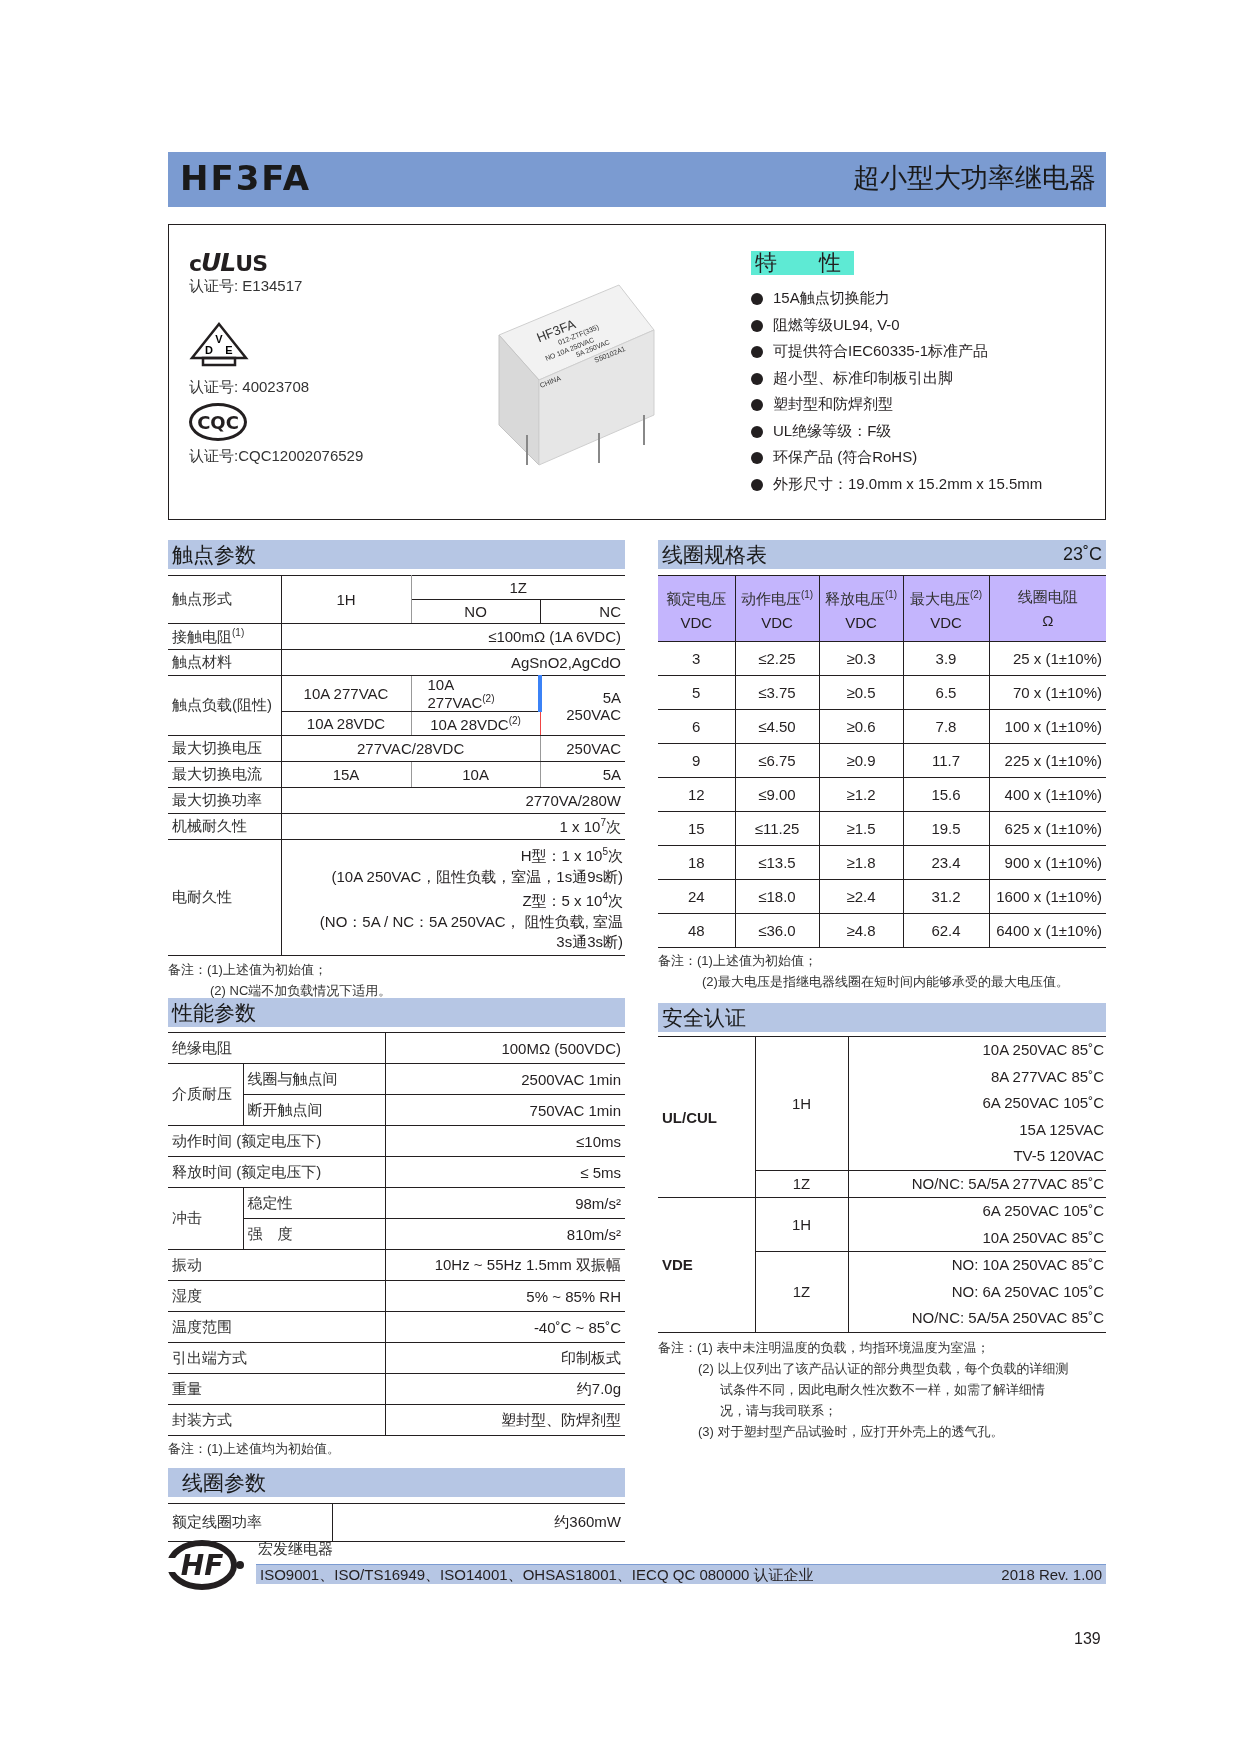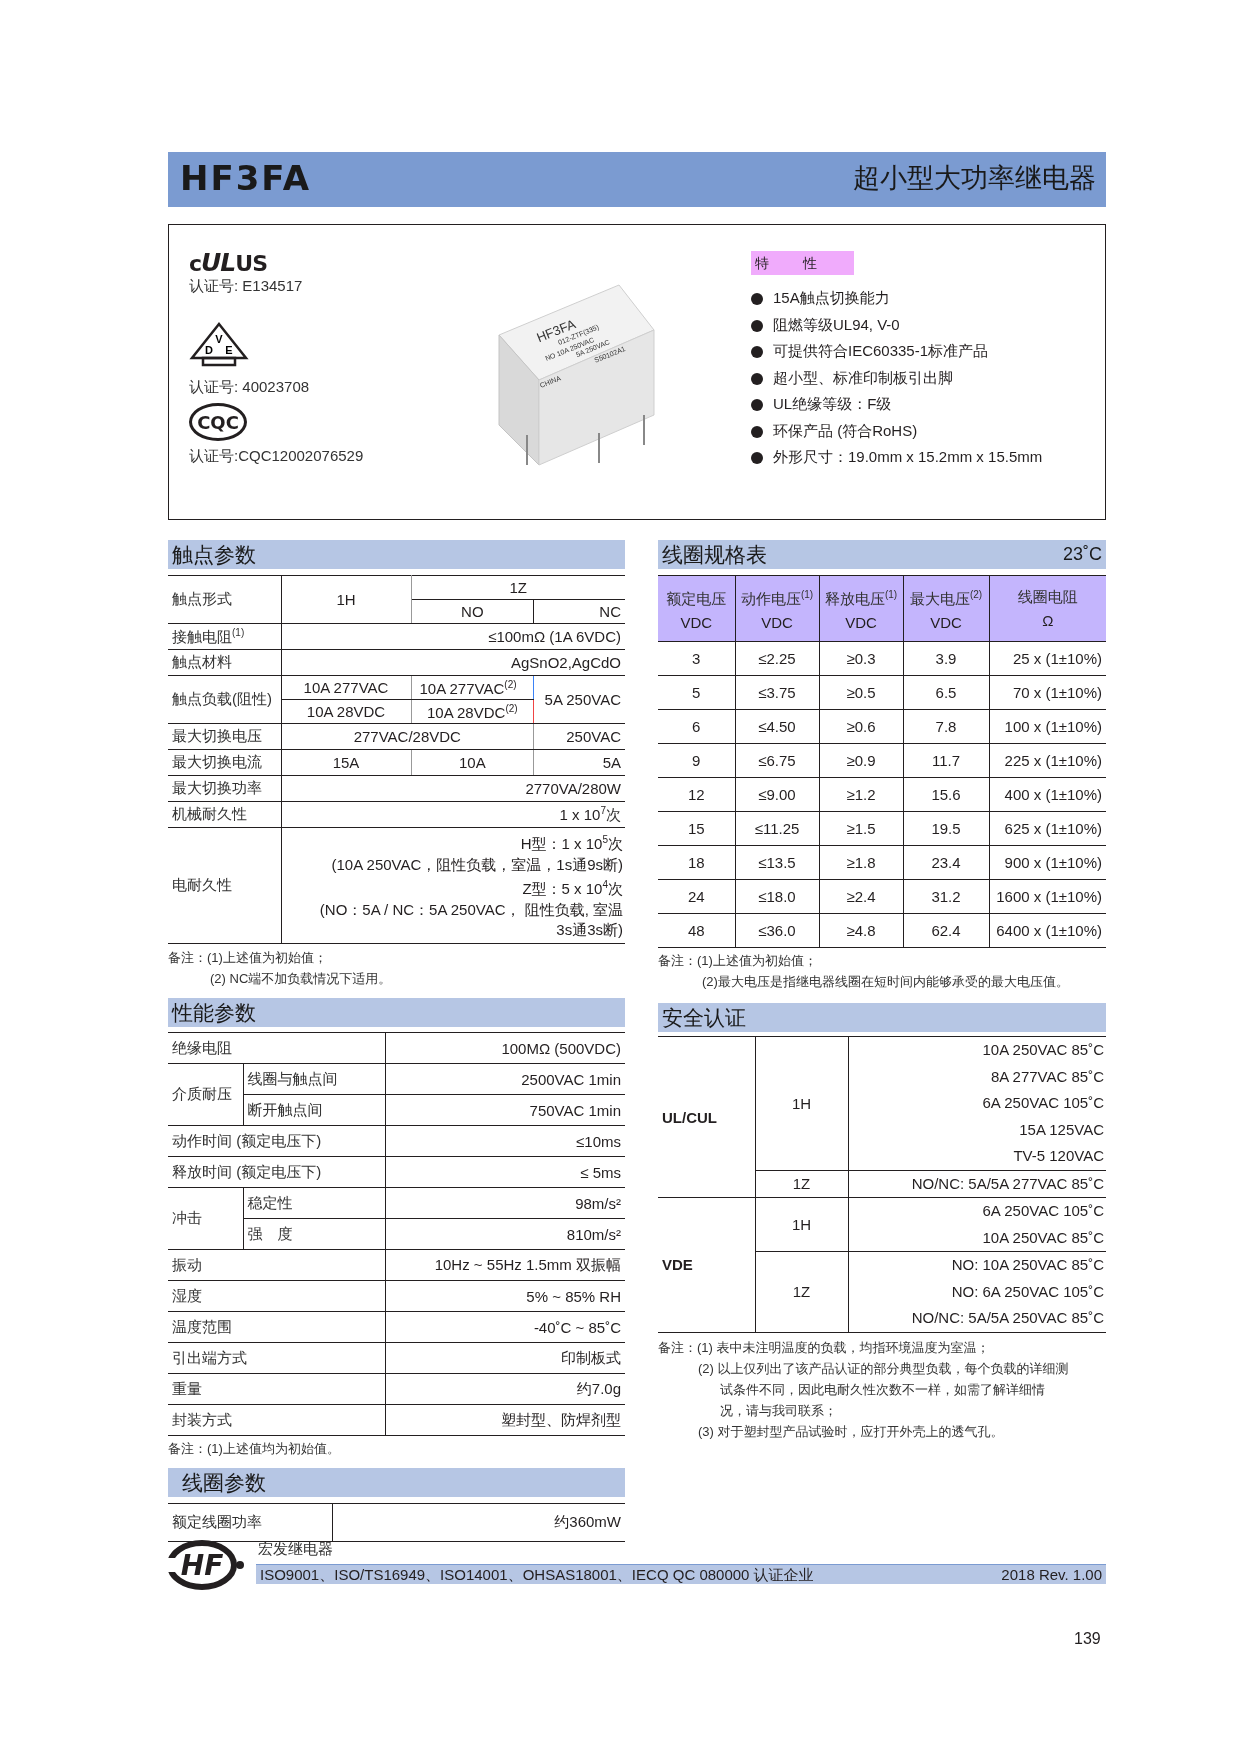--- a/index.html
+++ b/index.html
@@ -17,21 +17,21 @@
   .cert-block { position: absolute; left: 20px; }
   .cert-label { font-size: 15px; color: #333; }
   .ul-logo { font-family: "DejaVu Sans", sans-serif; font-weight: bold; font-size: 26px; letter-spacing: -1px; }
   .ul-logo .c { font-size: 22px; }
   .ul-logo .us { font-size: 22px; }
   .vde-logo { width: 60px; height: 48px; }
   .cqc-logo { width: 58px; height: 38px; border: 3px solid #231f20; border-radius: 50%; display: flex; align-items: center; justify-content: center; font-weight: bold; font-size: 18px; font-family: "DejaVu Sans", sans-serif; }
   .relay-img { position: absolute; left: 310px; top: 50px; width: 190px; height: 200px; }
 
   .features { position: absolute; left: 582px; top: 26px; width: 340px; }
-  .features-title { display: inline-block; background: #f0abfc; width: 103px; height: 24px; font-size: 14px; padding-left: 4px; line-height: 24px; letter-spacing: 10px; }
+  .features-title { display: inline-block; background: #5eead4; width: 103px; height: 24px; font-size: 22px; padding-left: 4px; line-height: 24px; letter-spacing: 10px; }
   .feature-list { list-style: none; margin-top: 10px; }
   .feature-list li { font-size: 15px; height: 26.5px; line-height: 26.5px; position: relative; padding-left: 22px; }
   .feature-list li::before { content: ""; position: absolute; left: 0; top: 8px; width: 12px; height: 12px; border-radius: 50%; background: #231f20; }
 
   
   .sec-head { background: #b6c6e4; height: 29px; font-size: 21px; line-height: 29px; padding-left: 4px; color: #1a1a1a; }
   .sec-head .right { float: right; padding-right: 4px; font-size: 18px; }
 
   table { border-collapse: collapse; width: 100%; }
   td { font-size: 15px; padding: 0 4px; height: 26px; vertical-align: middle; }
@@ -133,20 +133,21 @@
     </g>
   </svg>
 
   <div class="features">
     <div class="features-title">特　性</div>
     <ul class="feature-list">
       <li>15A触点切换能力</li>
       <li>阻燃等级UL94, V-0</li>
       <li>可提供符合IEC60335-1标准产品</li>
       <li>超小型、标准印制板引出脚</li>
+      <li>塑封型和防焊剂型</li>
       <li>UL绝缘等级：F级</li>
       <li>环保产品 (符合RoHS)</li>
       <li>外形尺寸：19.0mm x 15.2mm x 15.5mm</li>
     </ul>
   </div>
 </div>
 
 <div class="abs contact">
   <div class="sec-head">触点参数</div>
   <table style="margin-top:6px;">
@@ -164,21 +165,21 @@
       <td class="lbl cn"><span>接触电阻</span><sup>(1)</sup></td>
       <td class="r" colspan="3">≤100mΩ (1A  6VDC)</td>
     </tr>
     <tr>
       <td class="lbl cn">触点材料</td>
       <td class="r" colspan="3">AgSnO2,AgCdO</td>
     </tr>
     <tr>
       <td class="lbl cn" rowspan="2">触点负载(阻性)</td>
       <td class="c" style="height:24px;border-right:1px solid #999;">10A 277VAC</td>
-      <td style="height:24px;border-right:1px solid #3b82f6;padding:0 8px;"><span>10A 277VAC</span><sup>(2)</sup></td>
+      <td style="height:24px;border-right:4px solid #3b82f6;padding:0 16px;"><span>10A 277VAC</span><sup>(2)</sup></td>
       <td class="r" rowspan="2">5A 250VAC</td>
     </tr>
     <tr>
       <td class="c" style="height:24px;border-right:1px solid #999;">10A 28VDC</td>
       <td class="c" style="height:24px;border-right:1px solid #ef4444;"><span>10A 28VDC</span><sup>(2)</sup></td>
     </tr>
     <tr>
       <td class="lbl cn">最大切换电压</td>
       <td class="c" colspan="2" style="border-right:1px solid #999;">277VAC/28VDC</td>
       <td class="r">250VAC</td>

